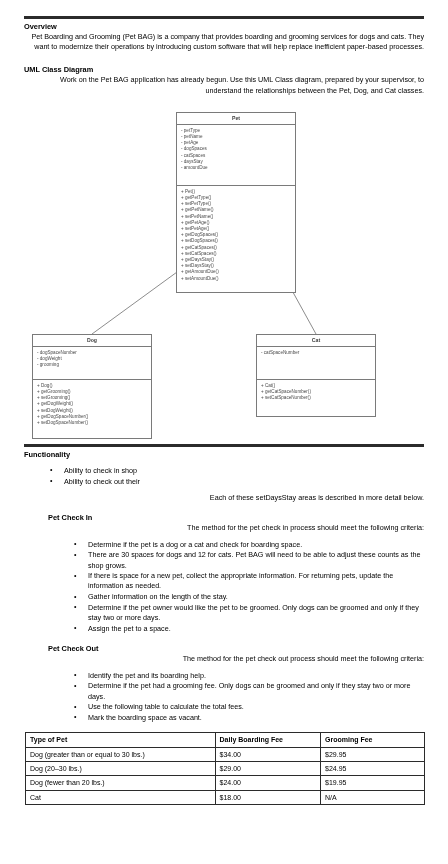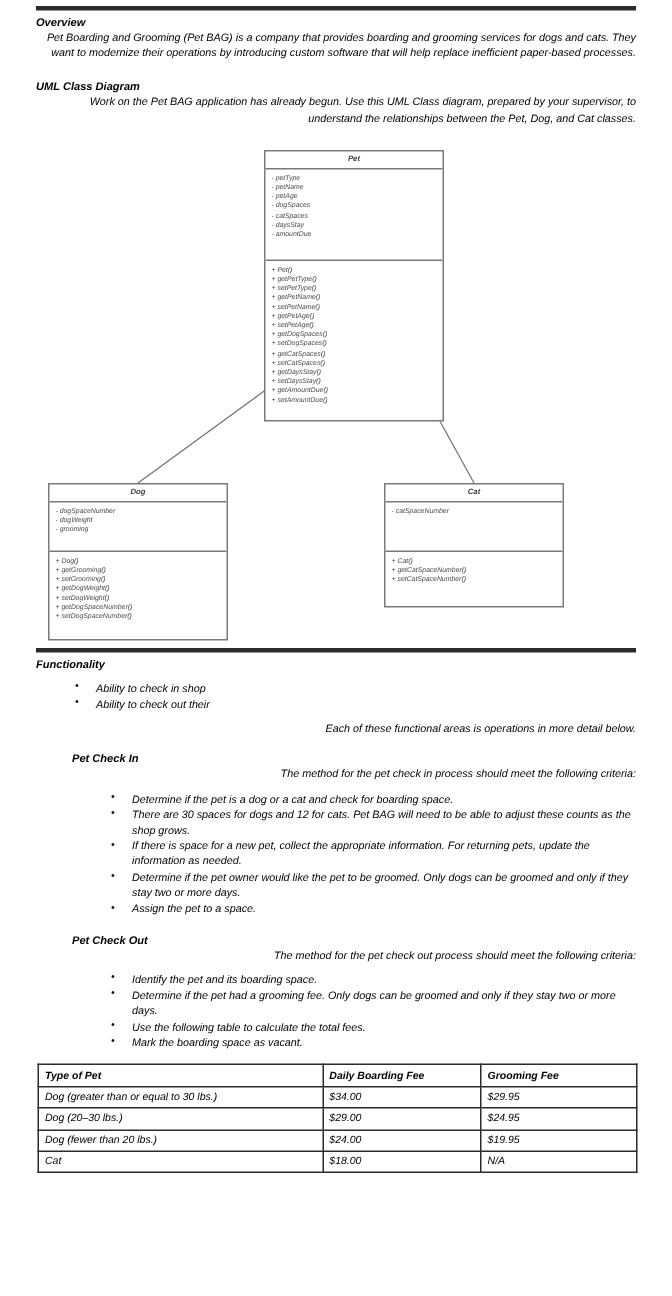--- a/index.html
+++ b/index.html
@@ -13,22 +13,21 @@
     overflow: hidden;
     font-family: "Liberation Sans", sans-serif;
     color: #000000;
     -webkit-font-smoothing: antialiased;
   }
   .page {
     position: relative;
     width: 448px;
     height: 864px;
     box-sizing: border-box;
-    padding: 4px 24px;
-    font-style: italic;
+    padding: 16px 24px;
   }
 
   
   .rule {
     height: 3px;
     background: #2b2b2b;
     margin: 0 0 3px 0;
   }
 
   .sec-title {
@@ -225,46 +224,47 @@
   <div class="rule"></div>
 
   <div>
     <div class="sec-title">Functionality</div>
     <div class="gap-sm"></div>
     <ul class="bullets">
       <li>Ability to check in shop</li>
       <li>Ability to check out their</li>
     </ul>
     <div class="gap-sm"></div>
-    <p class="body">Each of these functional areas is operations in more detail below.</p>
+    <p class="body">Each of these setDaysStay areas is described in more detail below.</p>
   </div>
 
   <div class="gap-md"></div>
 
   <div class="indent">
     <div class="sec-title">Pet Check In</div>
     <p class="body">The method for the pet check in process should meet the following criteria:</p>
     <div class="gap-sm"></div>
     <ul class="bullets">
       <li>Determine if the pet is a dog or a cat and check for boarding space.</li>
       <li>There are 30 spaces for dogs and 12 for cats. Pet BAG will need to be able to adjust these counts as the shop grows.</li>
       <li>If there is space for a new pet, collect the appropriate information. For returning pets, update the information as needed.</li>
+      <li>Gather information on the length of the stay.</li>
       <li>Determine if the pet owner would like the pet to be groomed. Only dogs can be groomed and only if they stay two or more days.</li>
       <li>Assign the pet to a space.</li>
     </ul>
   </div>
 
   <div class="gap-md"></div>
 
   <div class="indent">
     <div class="sec-title">Pet Check Out</div>
     <p class="body">The method for the pet check out process should meet the following criteria:</p>
     <div class="gap-sm"></div>
     <ul class="bullets">
-      <li>Identify the pet and its boarding space.</li>
+      <li>Identify the pet and its boarding help.</li>
       <li>Determine if the pet had a grooming fee. Only dogs can be groomed and only if they stay two or more days.</li>
       <li>Use the following table to calculate the total fees.</li>
       <li>Mark the boarding space as vacant.</li>
     </ul>
   </div>
 
   <table class="fees">
     <thead>
       <tr>
         <th class="c1">Type of Pet</th>

